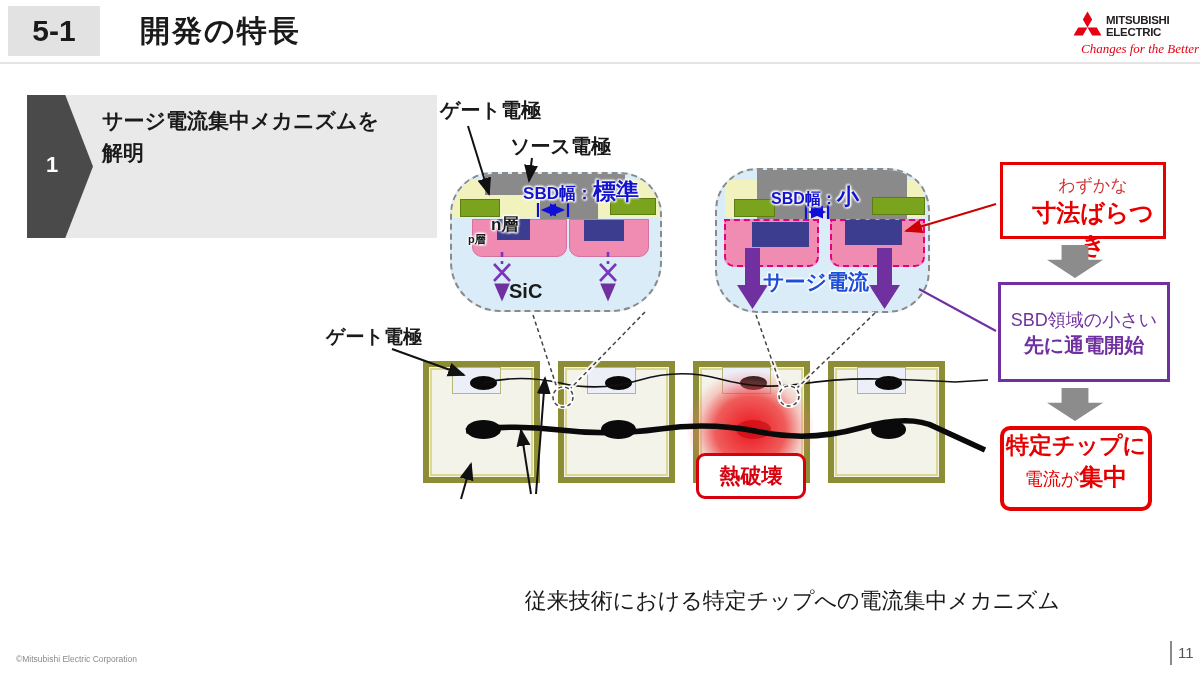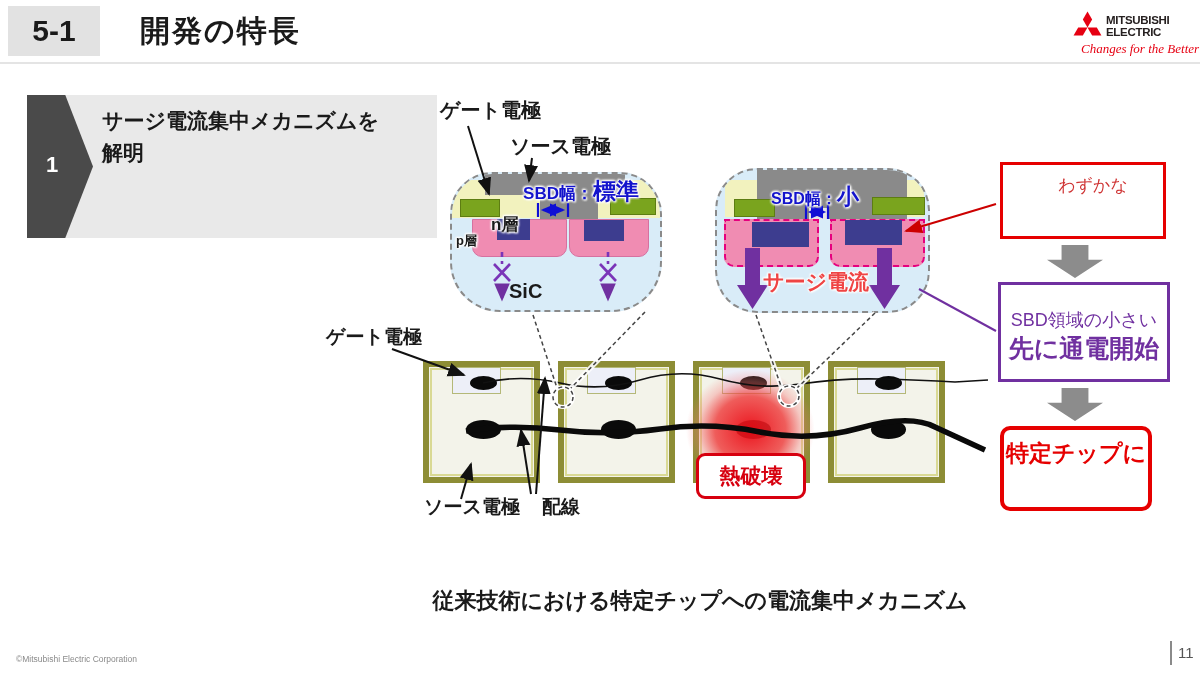--- a/index.html
+++ b/index.html
@@ -41,28 +41,28 @@
   .sdot{position:absolute;left:37px;top:53px;width:35px;height:19px;background:#0a0a0a;border-radius:50%;}
   .glow{left:686px;top:356px;width:134px;height:134px;border-radius:24px;
         background:radial-gradient(closest-side at 48% 55%,rgba(235,10,20,0.95),rgba(238,55,55,0.8) 55%,rgba(246,120,120,0.35) 80%,rgba(255,255,255,0) 100%);}
   .thermal{left:696px;top:453px;width:104px;height:40px;background:#fff;border:3px solid #d7000f;
            border-radius:9px;color:#d7000f;font-size:21px;font-weight:bold;
            display:flex;align-items:center;justify-content:center;z-index:40;}
   
   .lbl{font-weight:bold;z-index:40;white-space:nowrap;}
   .halo{text-shadow:0 0 3px #fff,0 0 3px #fff,0 0 3px #fff,1px 1px 2px #fff,-1px -1px 2px #fff;}
   .blue-t{color:#1313cc;}
-  .purple-t{color:#ef4444;}
+  .purple-t{color:#1d4ed8;}
   
   .fbox{box-sizing:border-box;background:#fff;text-align:center;z-index:20;}
   .fbox-red{border:3px solid #e60000;color:#e60000;}
   .fbox-pur{border:3px solid #7030a0;color:#7030a0;}
   .darr{background:#8c8c8c;clip-path:polygon(26% 0,74% 0,74% 45%,100% 45%,50% 100%,0 45%,26% 45%);z-index:20;}
   
-  .caption{left:340px;top:586px;width:720px;text-align:center;font-size:22px;font-weight:bold;}
+  .caption{left:340px;top:586px;width:720px;text-align:right;font-size:22px;font-weight:normal;}
   .copyright{left:16px;top:654px;font-size:8.5px;color:#8a8a8a;}
   .pagebar{left:1170px;top:641px;width:2px;height:24px;background:#8a8a8a;}
   .pagenum{left:1178px;top:644px;font-size:15px;color:#555;}
   svg.overlay{position:absolute;left:0;top:0;z-index:30;pointer-events:none;}
 </style>
 </head>
 <body>
 
 <div id="slide">
 
@@ -212,45 +212,44 @@
     <polygon points="745,248 760,248 760,285 768,285 752.5,309 737,285 745,285" fill="#7030a0"></polygon>
     <polygon points="877,248 892,248 892,285 900,285 884.5,309 869,285 877,285" fill="#7030a0"></polygon>
   </svg>
 
   <div class="abs lbl" style="left:440px;top:97px;font-size:20px;">ゲート電極</div>
   <div class="abs lbl" style="left:510px;top:133px;font-size:20px;">ソース電極</div>
   <div class="abs lbl blue-t halo" style="left:481px;top:176px;width:200px;text-align:center;">
     <span style="font-size:17px;">SBD幅：</span><span style="font-size:23px;">標準</span>
   </div>
   <div class="abs lbl halo" style="left:491px;top:213px;font-size:17px;">n層</div>
-  <div class="abs lbl halo" style="left:456px;top:232px;font-size:13px;">p層</div>
+  <div class="abs lbl halo" style="left:468px;top:232px;font-size:11px;">p層</div>
   <div class="abs lbl" style="left:509px;top:280px;font-size:20px;">SiC</div>
 
   <div class="abs lbl blue-t halo" style="left:740px;top:182px;width:150px;text-align:center;">
     <span style="font-size:16px;">SBD幅：</span><span style="font-size:22px;">小</span>
   </div>
   <div class="abs lbl purple-t halo" style="left:763px;top:268px;font-size:21px;">サージ電流</div>
 
   <div class="abs lbl" style="left:326px;top:324px;font-size:19px;">ゲート電極</div>
-  <div class="abs lbl" style="left:424px;top:494px;font-size:19px;">
-    <span>ソース電極</span><span style="display:inline-block;width:22px;"></span><span>配線</span>
-  </div>
   <div class="abs thermal">熱破壊</div>
 
   <div class="abs fbox fbox-red" style="left:1000px;top:162px;width:166px;height:77px;padding-top:9px;padding-left:20px;">
     <div style="font-size:17px;color:#cf3333;">わずかな</div>
+    <div style="font-size:24px;font-weight:bold;">寸法ばらつき</div>
   </div>
   <div class="abs darr" style="left:1047px;top:245px;width:56px;height:33px;"></div>
   <div class="abs fbox fbox-pur" style="left:998px;top:282px;width:172px;height:100px;padding-top:23px;">
     <div style="font-size:18px;">SBD領域の小さい</div>
-    <div style="font-size:25px;font-weight:bold;">先に通電開始</div>
+    <div style="font-size:20px;font-weight:bold;">先に通電開始</div>
   </div>
   <div class="abs darr" style="left:1047px;top:388px;width:56px;height:33px;"></div>
-  <div class="abs fbox fbox-red" style="left:1000px;top:426px;width:152px;height:85px;border-width:4px;border-radius:10px;padding-top:8px;">
+  <div class="abs fbox fbox-red" style="left:1000px;top:426px;width:152px;height:85px;border-width:4px;border-radius:10px;padding-top:0;">
     <div style="font-size:23px;font-weight:bold;">特定チップに</div>
+    <div><span style="font-size:18px;">電流が</span><span style="font-size:24px;font-weight:bold;">集中</span></div>
   </div>
 
   <div class="abs caption">従来技術における特定チップへの電流集中メカニズム</div>
   <div class="abs copyright">©Mitsubishi Electric Corporation</div>
   <div class="abs pagebar"></div>
   <div class="abs pagenum">11</div>
 
 </div>
 
 </body></html>

